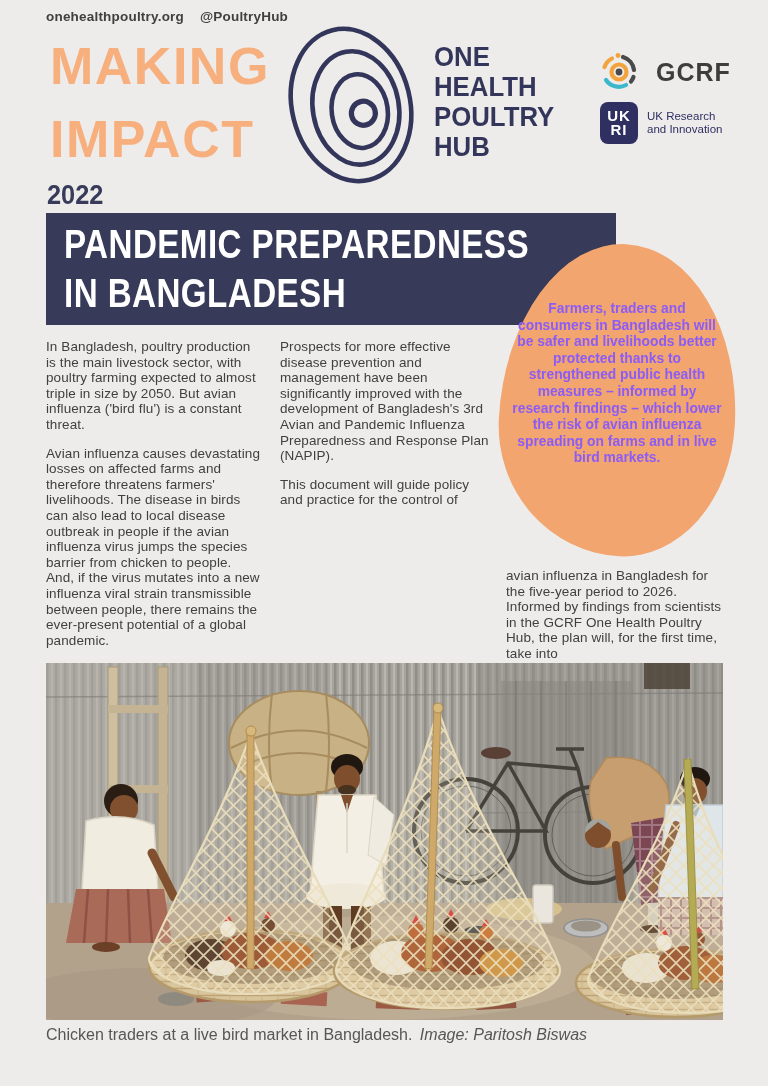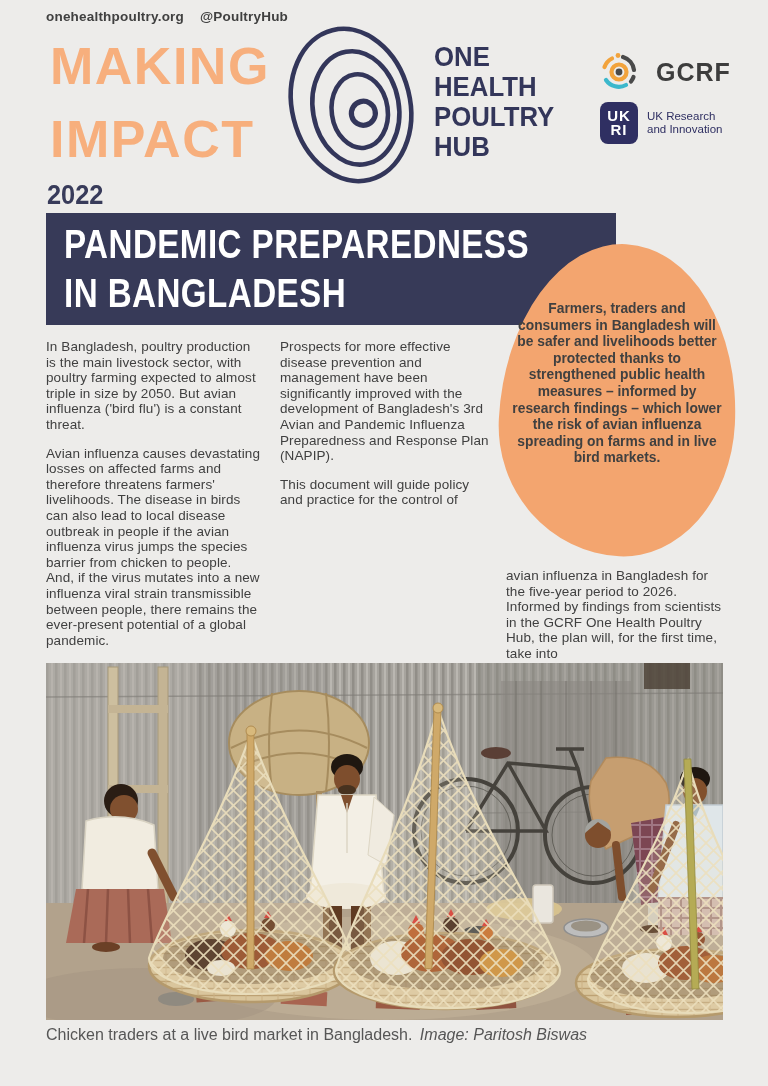--- a/index.html
+++ b/index.html
@@ -21,21 +21,21 @@
     display:flex;flex-direction:column;align-items:center;justify-content:center;font-size:15px;line-height:14.5px;letter-spacing:1px;}
   .ukri-text{font-size:11.5px;font-weight:normal;color:#2f2f62;line-height:13.5px;}
   .year{position:absolute;left:47px;top:180px;font-size:27px;font-weight:600;color:#383b5a;transform:scaleX(.94);transform-origin:left top;}
   .banner{position:absolute;left:46px;top:213px;width:570px;height:112px;background:#373a58;}
   .banner-title{position:absolute;left:18px;top:7px;color:#ffffff;font-weight:bold;font-size:40px;line-height:48.5px;
     transform:scaleX(.83);transform-origin:left top;letter-spacing:.5px;white-space:nowrap;}
   .blob{position:absolute;left:500px;top:244px;width:236px;height:312px;background:#f3a56f;
     border-radius:50% 50% 46% 54% / 58% 56% 44% 42%;transform:rotate(3deg);}
   .inbrief{position:absolute;left:512px;top:301px;width:210px;text-align:center;}
   .inbrief-heading{font-size:17px;font-weight:bold;color:#2e2f45;letter-spacing:1.6px;margin-bottom:8px;}
-  .inbrief-body{font-size:13.8px;font-weight:bold;color:#404040;line-height:16.6px;}
+  .inbrief-body{font-size:13.8px;font-weight:bold;color:#8b5cf6;line-height:16.6px;}
   .col{position:absolute;width:215px;font-size:13.5px;line-height:15.6px;color:#404040;letter-spacing:.1px;}
   .col p{margin:0 0 13px 0;}
   .col1{left:46px;top:339px;}
   .col2{left:280px;top:339px;width:212px;}
   .col3{left:506px;top:568px;width:218px;}
   .photo{position:absolute;left:46px;top:663px;width:677px;height:357px;background:#a7a49e;}
   .photo svg{display:block;width:677px;height:357px;}
   .caption{position:absolute;left:46px;top:1026px;font-size:16px;color:#565656;}
   .caption .credit{font-style:italic;margin-left:3px;}
 </style>

